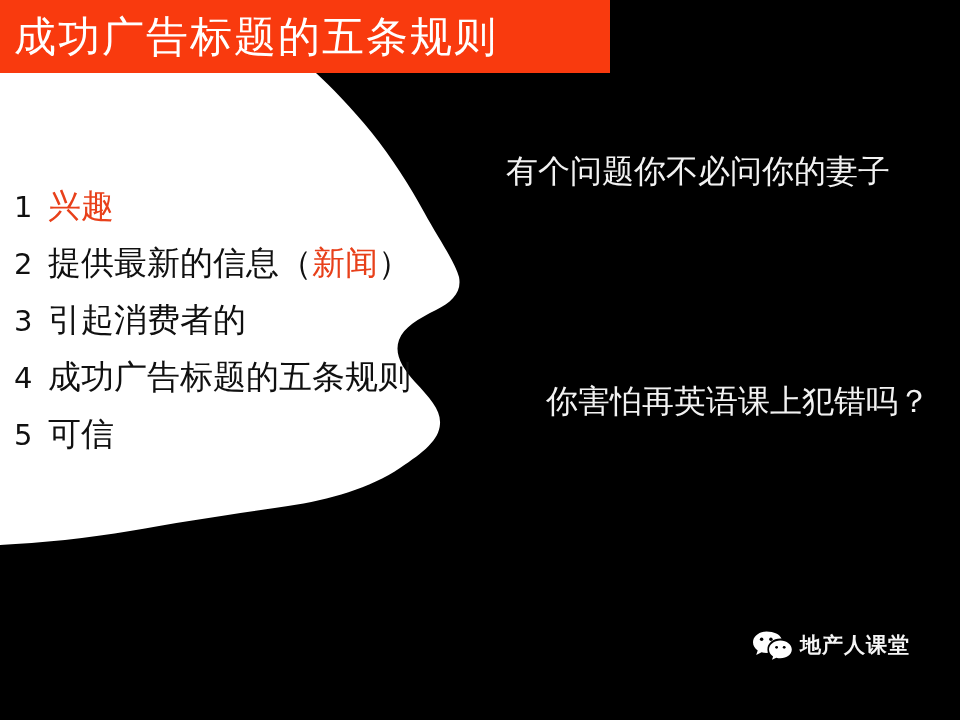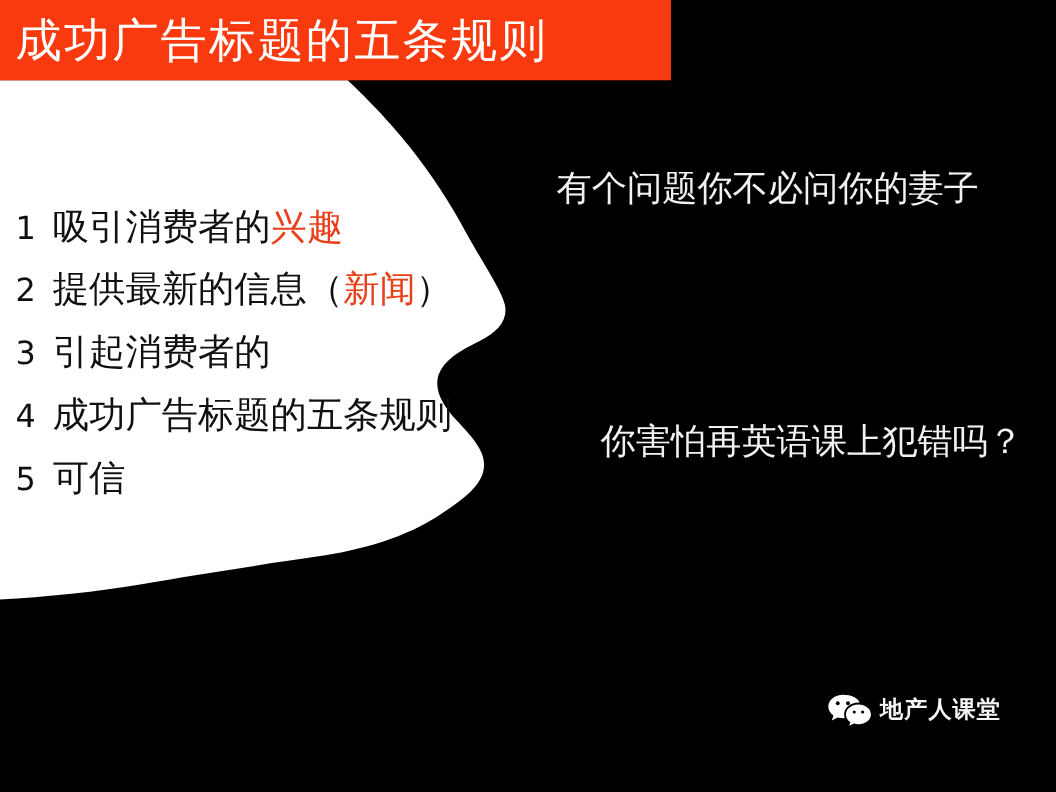--- a/index.html
+++ b/index.html
@@ -131,21 +131,20 @@
   </svg>
 
   <div id="title-banner">
     <span id="title-text">成功广告标题的五条规则</span>
   </div>
 
   <div id="rules-list">
 
     <div class="rule-row">
       <span class="rule-num">1</span>
-      <span class="rule-body">吸引消费者的</span>
       <span class="rule-hl">兴趣</span>
       <span class="rule-body"></span>
     </div>
 
     <div class="rule-row">
       <span class="rule-num">2</span>
       <span class="rule-body">提供最新的信息（</span>
       <span class="rule-hl">新闻</span>
       <span class="rule-body">）</span>
     </div>

